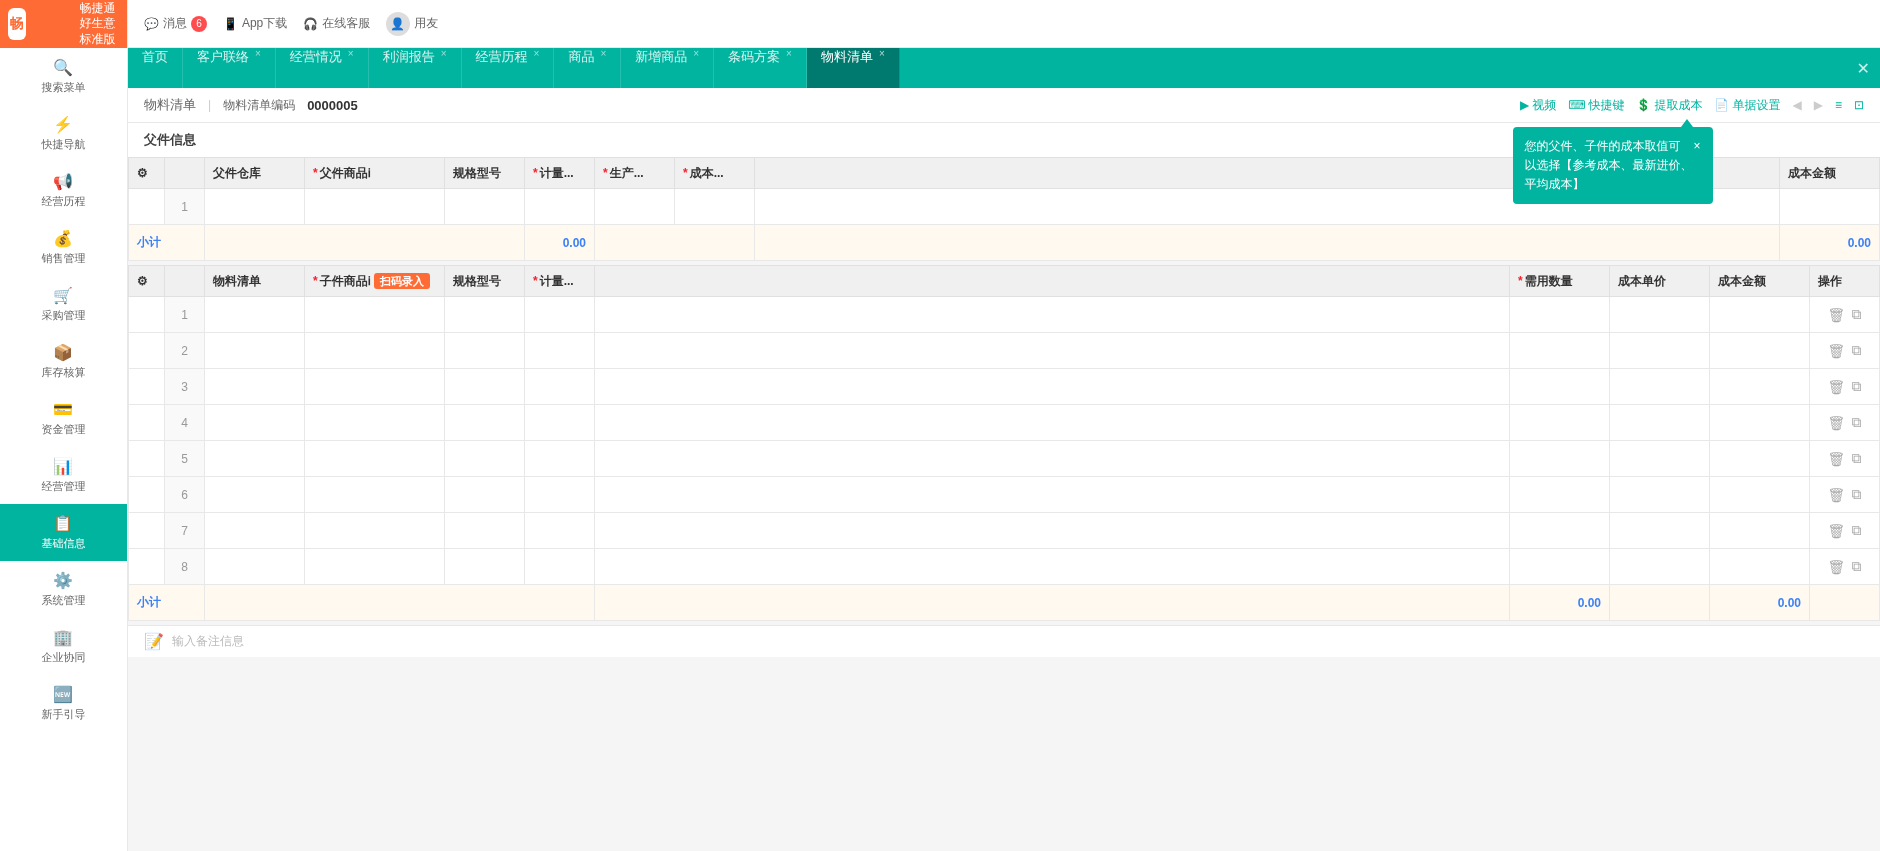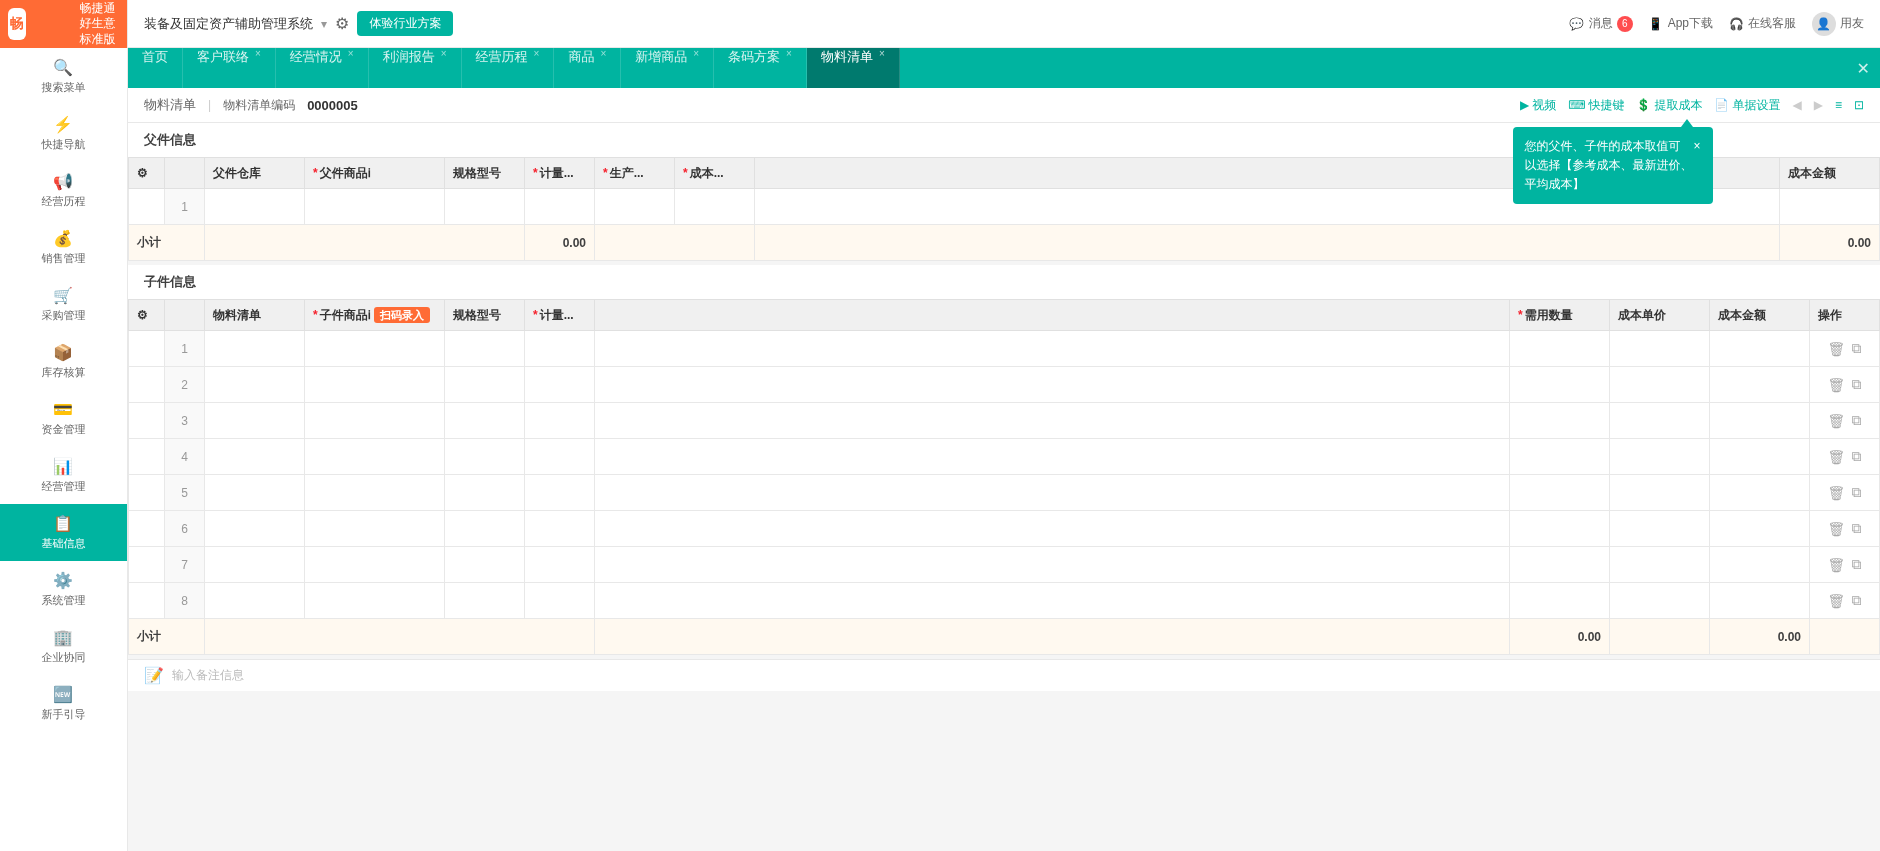--- a/index.html
+++ b/index.html
@@ -186,21 +186,21 @@
     }
     .data-table td {
       padding: 0;
       border: 1px solid #e8e8e8;
       height: 36px;
     }
     .data-table tr.subtotal td {
       background: #fff9f0;
       padding: 6px 8px;
       font-size: 12px;
-      color: #404040;
+      color: #3b82f6;
       font-weight: bold;
     }
     .th-required { color: #f5222d; margin-right: 2px; }
     .col-num { width: 40px; text-align: center; background: #f9f9f9; }
     .col-setting { width: 36px; text-align: center; }
     .scan-btn {
       background: #ff6b35;
       color: #fff;
       padding: 2px 6px;
       border-radius: 3px;
@@ -298,26 +298,20 @@
       <div class="sidebar-item">
         <span class="icon">🆕</span>
         <span>新手引导</span>
       </div>
     </div>
 </div>
 
 <div class="main">
 
   <div class="top-header">
-    <div class="header-left">
-      <span class="system-name">装备及固定资产辅助管理系统</span>
-      <span style="color:#999;cursor:pointer;">▾</span>
-      <span class="gear-btn">⚙</span>
-      <span class="try-btn">体验行业方案</span>
-    </div>
     <div class="header-right">
       <div class="header-btn">
         <span>💬</span>
         <span>消息</span>
         <span class="badge">6</span>
       </div>
       <div class="header-btn">
         <span>📱</span>
         <span>App下载</span>
       </div>
@@ -448,21 +442,20 @@
             <td class="subtotal-value">0.00</td>
             <td colspan="2"></td>
             <td></td>
             <td class="subtotal-value">0.00</td>
           </tr>
         </tbody>
       </table>
     </div>
 
     <div class="section">
-      <div class="section-title">子件信息</div>
       <table class="data-table">
         <thead>
           <tr>
             <th class="col-setting">⚙</th>
             <th class="col-num"></th>
             <th class="col-warehouse">物料清单</th>
             <th class="col-product">
               <span class="th-required">*</span>子件商品ℹ
               <span class="scan-btn">扫码录入</span>
             </th>

